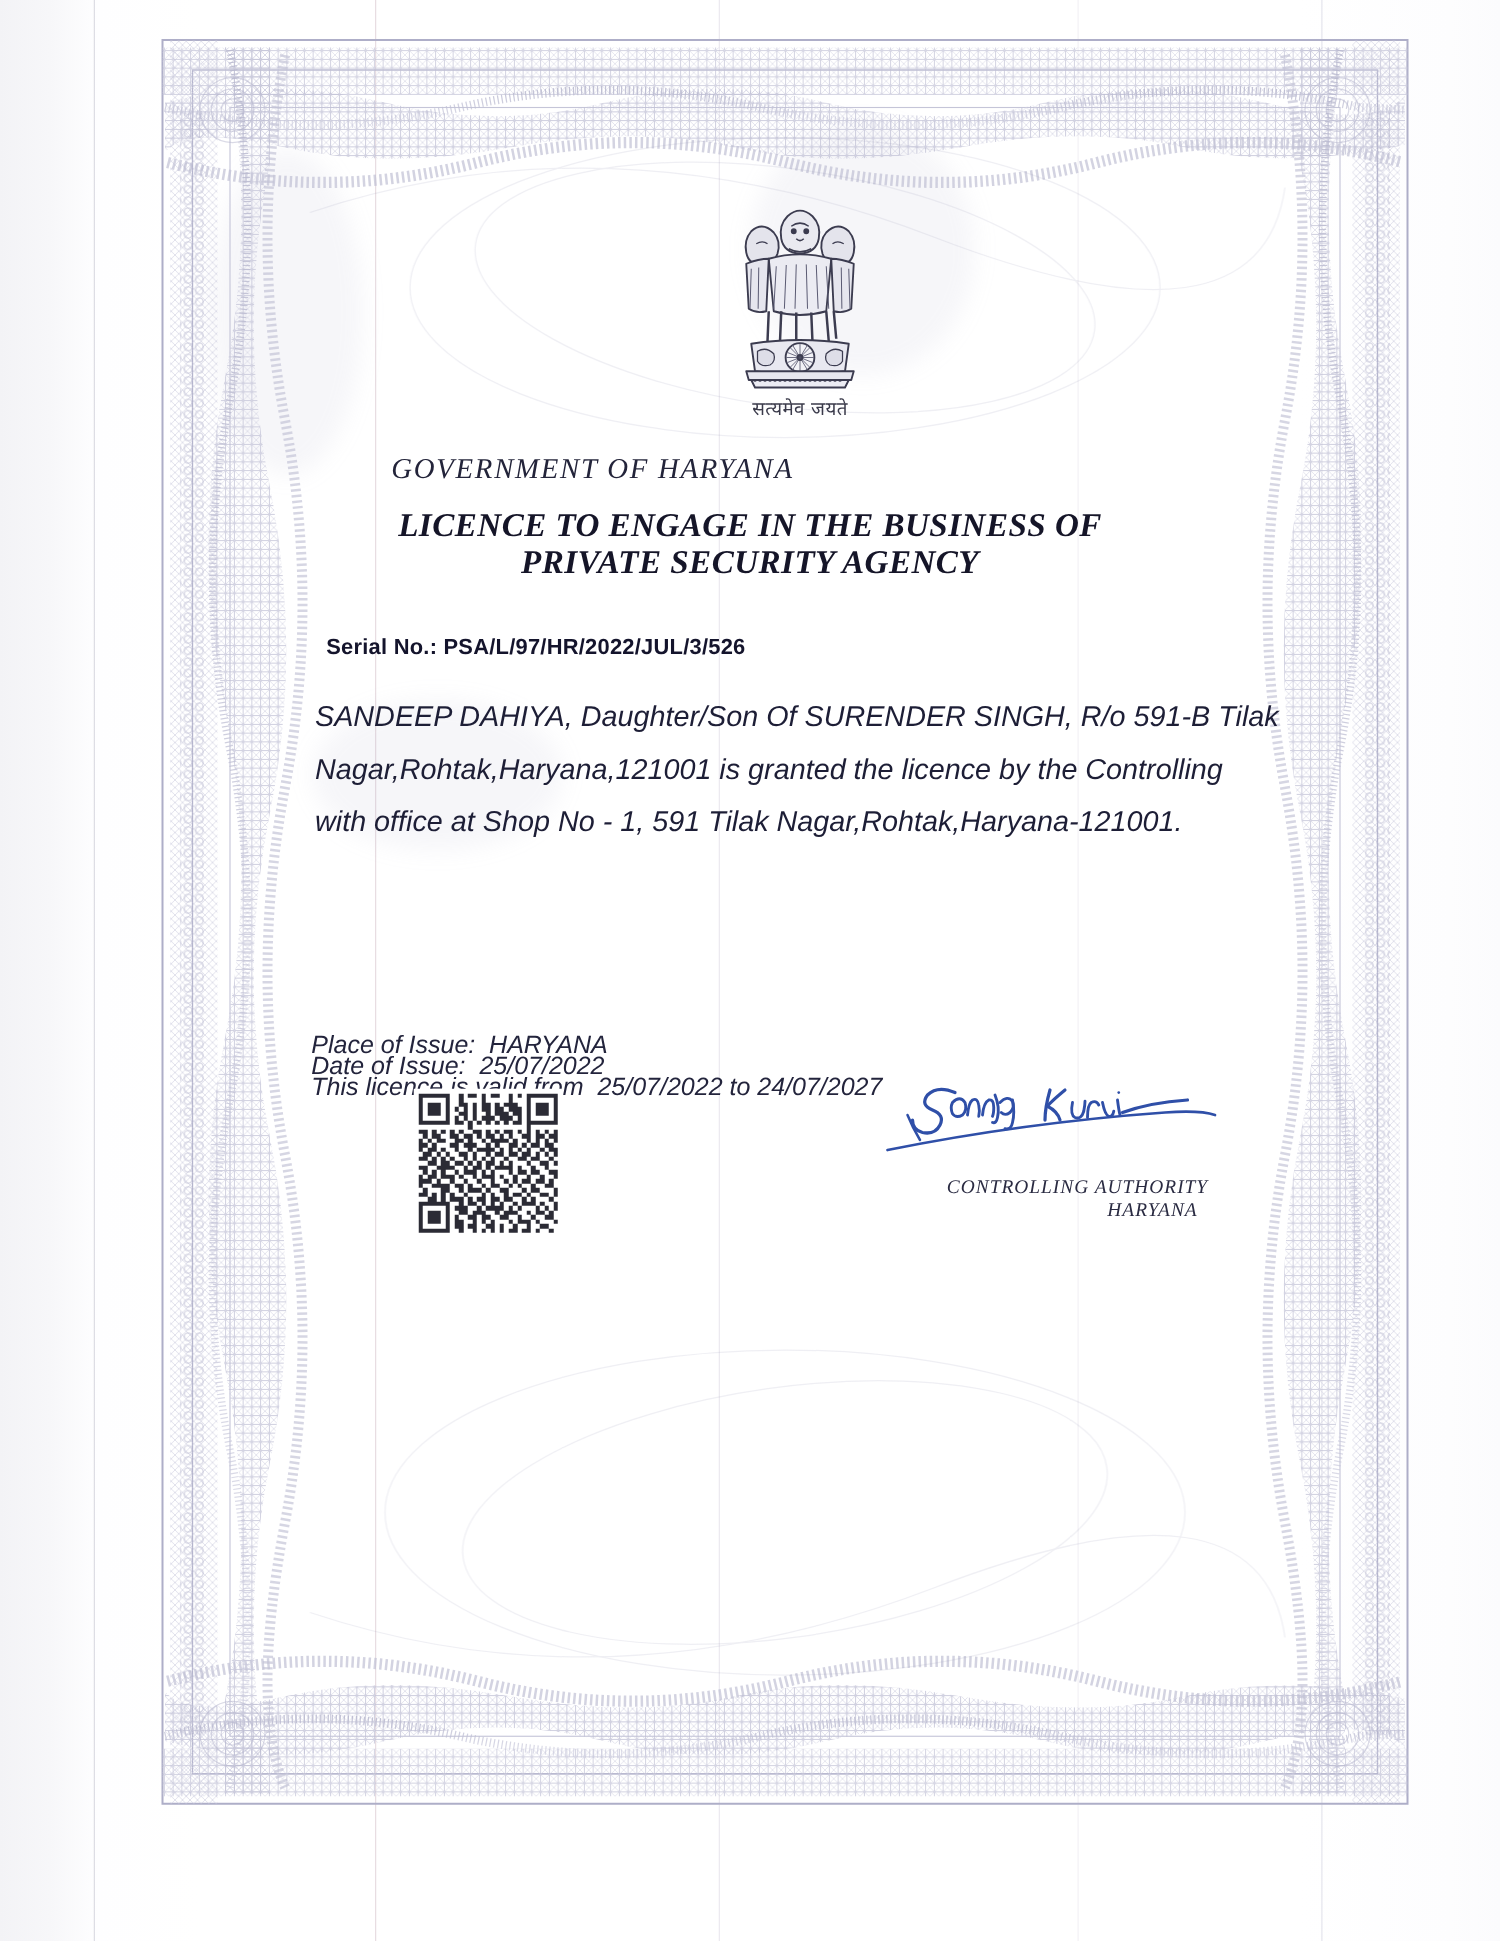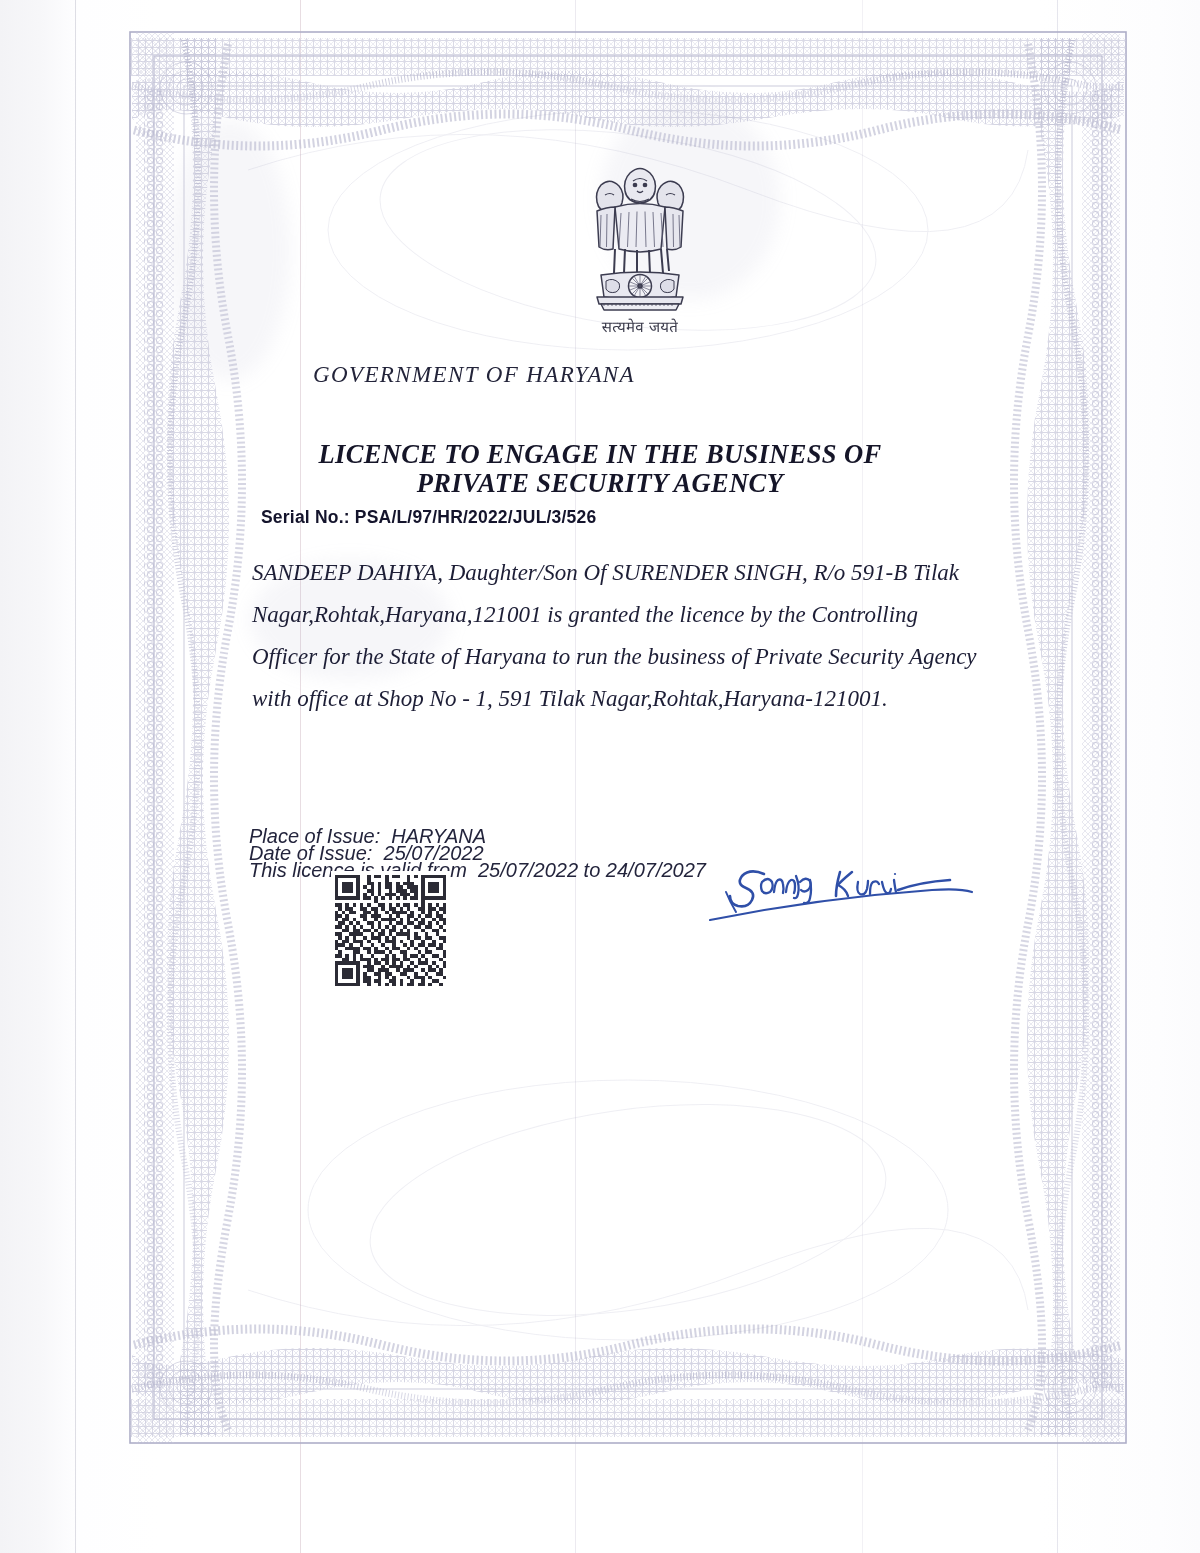--- a/index.html
+++ b/index.html
@@ -94,38 +94,37 @@
     left: 0; top: 406px;
     width: 1200px;
     text-align: center;
     font-family: "Liberation Serif", serif;
     font-style: italic;
     font-weight: bold;
     font-size: 26.5px;
     line-height: 29px;
     letter-spacing: .35px;
     color: #151528;
-    margin-top: 34px;
   }
 
   .serial-line {
     position: absolute;
     left: 261px; top: 507px;
     font-family: "Liberation Sans", sans-serif;
     font-weight: bold;
     font-size: 17.5px;
     letter-spacing: .2px;
     color: #14142c;
   }
 
   .body-para {
     position: absolute;
     left: 252px; top: 552px;
     width: 800px;
-    font-family: Liberation Serif, serif;
+    font-family: Liberation Sans, sans-serif;
     font-style: italic;
     font-size: 23px;
     line-height: 42px;
     color: #1d1e36;
     text-align: justify;
   }
   .body-para .ln { display: block; white-space: nowrap; }
 
   .issue-block {
     position: absolute;
@@ -328,21 +327,20 @@
     <div class="doc-title">
       <div>LICENCE TO ENGAGE IN THE BUSINESS OF</div>
       <div>PRIVATE SECURITY AGENCY</div>
     </div>
 
     <div class="serial-line">Serial No.: PSA/L/97/HR/2022/JUL/3/526</div>
 
     <div class="body-para">
       <span class="ln">SANDEEP DAHIYA, Daughter/Son Of SURENDER SINGH, R/o 591-B Tilak</span>
       <span class="ln">Nagar,Rohtak,Haryana,121001 is granted the licence by the Controlling</span>
-      <span class="ln">Officer for the State of Haryana to run the business of Private Security Agency</span>
       <span class="ln">with office at Shop No - 1, 591 Tilak Nagar,Rohtak,Haryana-121001.</span>
     </div>
 
     <div class="issue-block">Place of Issue:  HARYANA
 Date of Issue:  25/07/2022
 This licence is valid from  25/07/2022 to 24/07/2027</div>
 
     <div class="qr-wrap">
       <svg viewBox="0 0 33 33" shape-rendering="crispEdges" xmlns="http://www.w3.org/2000/svg">
         <rect width="33" height="33" fill="#ffffff"></rect>
@@ -419,16 +417,20 @@
             <path d="M158 20 q-2 10 2 12 q5 2 7 -5 q1 -5 1 -8" stroke-width="2.3"></path>
             <path d="M170 32 q0 -10 3 -12 q4 -2 6 2" stroke-width="2.3"></path>
             <path d="M182 20 q2 10 5 11 q3 1 4 -4" stroke-width="2.3"></path>
             <path d="M194 18 q1 8 2 12" stroke-width="2.3"></path>
             <circle cx="195" cy="12" r="1.1" fill="#2f4fa8" stroke="none"></circle>
 
             <path d="M198 28 Q 220 20 250 18" stroke-width="2.6"></path>
           </g>
         </svg>
       </div>
+      <div class="sign-auth">
+        <span>CONTROLLING AUTHORITY</span>
+        <span class="l2">HARYANA</span>
+      </div>
     </div>
 
   </div>
 </div>
 
 </body></html>

